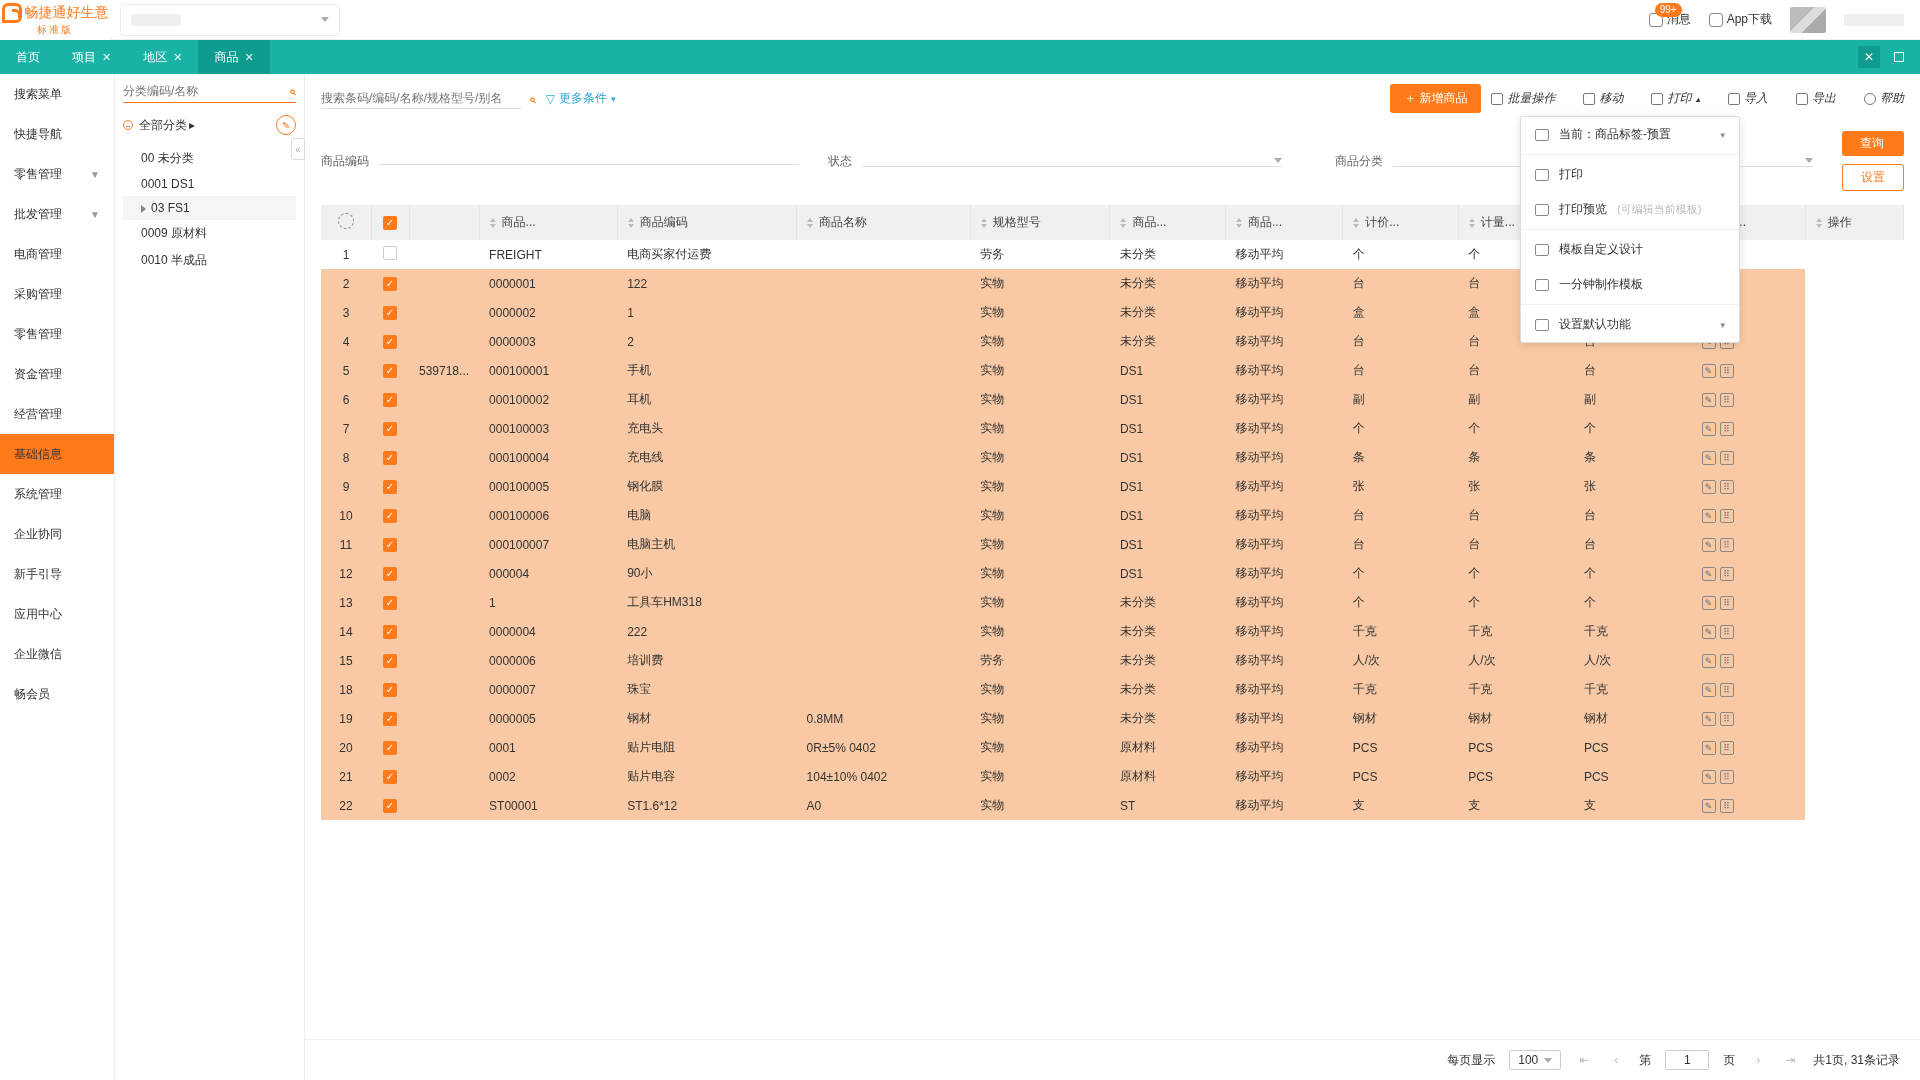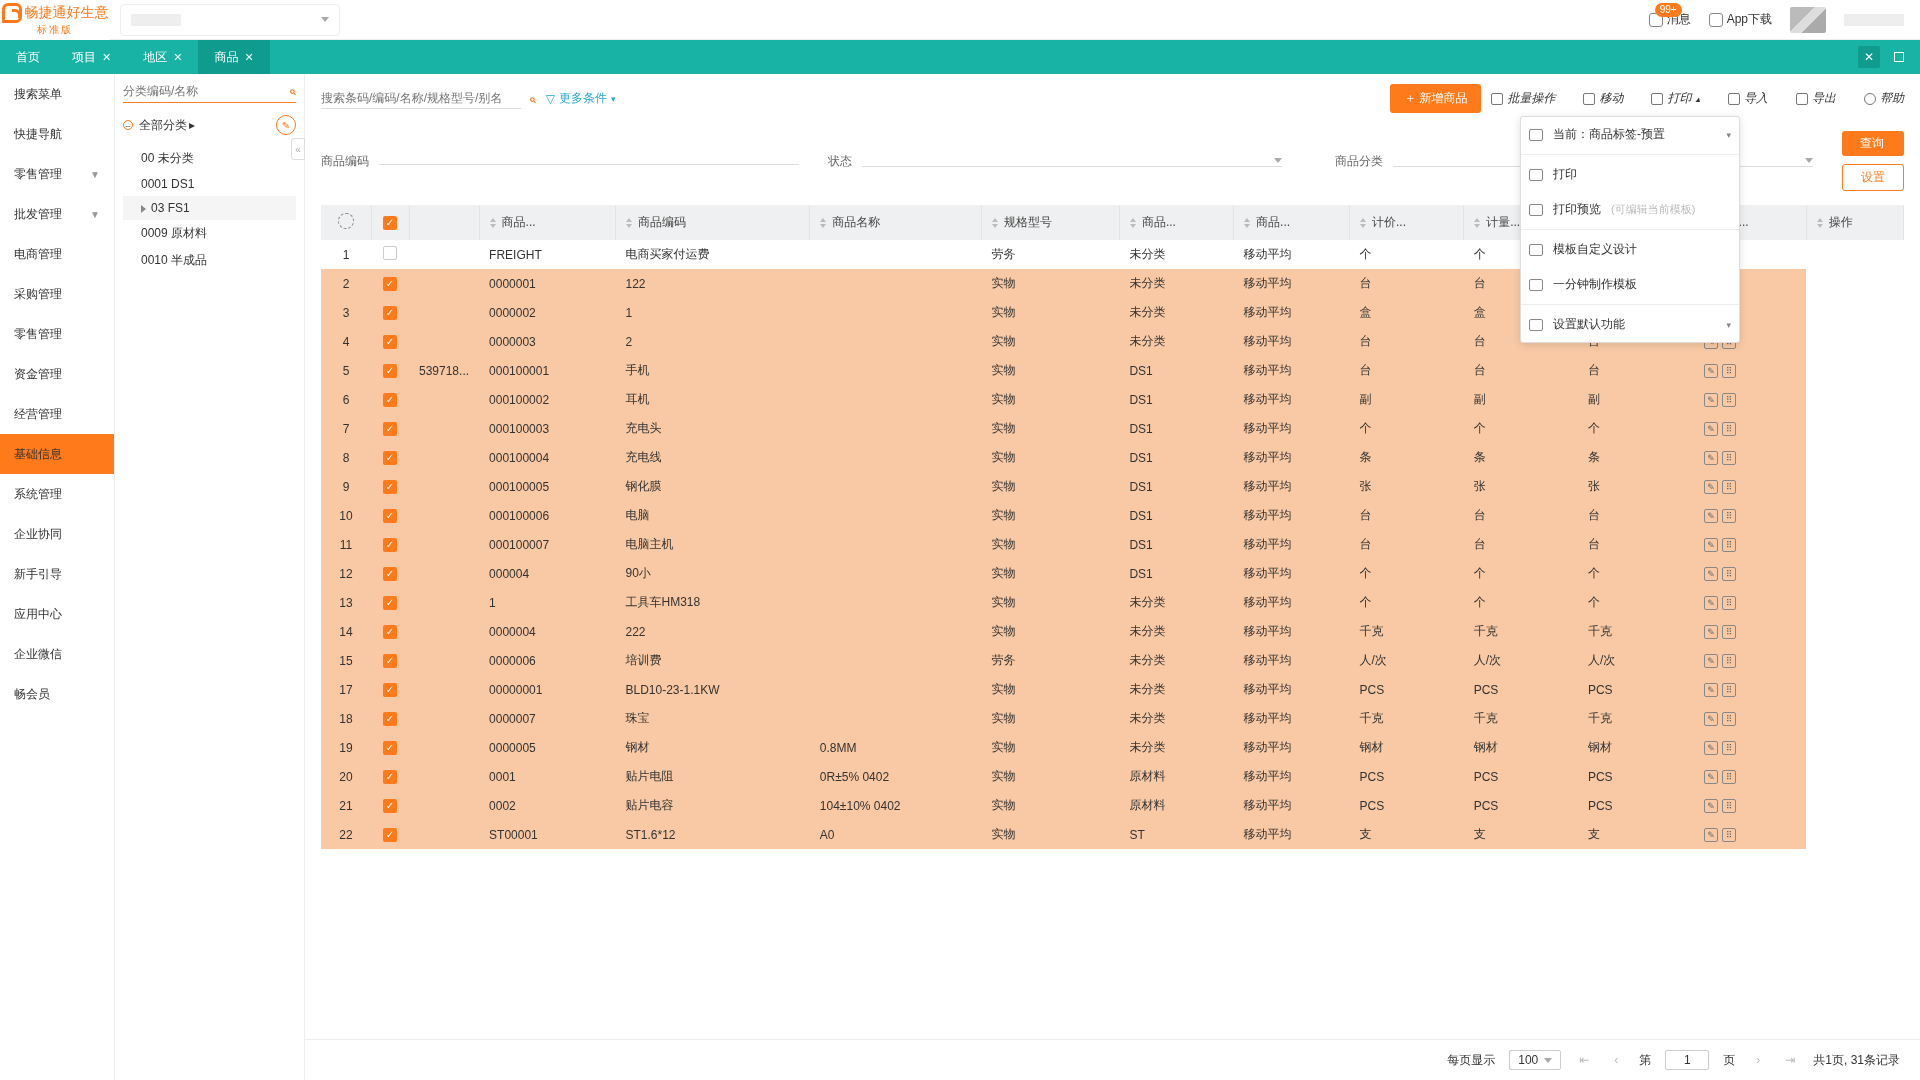--- a/index.html
+++ b/index.html
@@ -65,21 +65,21 @@
 
 .filterrow{display:flex;align-items:center;padding:8px 16px 14px;gap:0;}
 .fgrp{display:flex;align-items:center;gap:10px;flex:1;}
 .fgrp .lbl{color:#666;white-space:nowrap;}
 .fgrp .inp{flex:1;max-width:420px;border:none;border-bottom:1px solid #ddd;padding:3px 0;display:flex;justify-content:flex-end;color:#aaa;}
 .btn-outline{border:1px solid #ff7a1a;color:#ff7a1a;background:#fff;padding:4px 18px;border-radius:3px;cursor:pointer;}
 .btn-solid{background:#ff7a1a;color:#fff;padding:4px 18px;border-radius:3px;cursor:pointer;}
 .rbtncol{display:flex;flex-direction:column;gap:8px;margin-left:auto;}
 
 .dropdown{position:absolute;top:42px;right:180px;width:220px;background:#fff;border:1px solid #ddd;box-shadow:0 2px 8px rgba(0,0,0,.12);border-radius:3px;z-index:50;}
-.dropdown .drow{display:flex;align-items:center;gap:10px;padding:9px 8px;cursor:pointer;color:#555;}
+.dropdown .drow{display:flex;align-items:center;gap:10px;padding:9px 14px;cursor:pointer;color:#555;}
 .dropdown .drow .dic{width:14px;height:12px;border:1px solid #888;border-radius:2px;display:inline-block;}
 .dropdown .drow .dim{color:#bbb;font-size:11px;}
 .dropdown .sep{height:1px;background:#eee;margin:2px 0;}
 
 .tablewrap{flex:1;overflow:auto;padding:0 16px;}
 table{width:100%;border-collapse:collapse;}
 th{background:#eff0f1;text-align:left;padding:8px 10px;font-weight:normal;color:#444;border-right:1px solid #e4e4e4;white-space:nowrap;}
 th .sort{display:inline-block;width:8px;height:10px;position:relative;margin-right:4px;vertical-align:middle;}
 th .sort::before{content:"";position:absolute;top:0;left:0;border-left:3px solid transparent;border-right:3px solid transparent;border-bottom:4px solid #bbb;}
 th .sort::after{content:"";position:absolute;bottom:0;left:0;border-left:3px solid transparent;border-right:3px solid transparent;border-top:4px solid #bbb;}
@@ -573,35 +573,20 @@
               <td></td>
               <td>劳务</td>
               <td>未分类</td>
               <td>移动平均</td>
               <td>人/次</td>
               <td>人/次</td>
               <td>人/次</td>
               <td><span class="opic">✎</span><span class="opic">⠿</span></td>
             </tr>
             <tr class="sel">
-              <td class="cidx">17</td>
-              <td class="cchk"><span class="cb">✓</span></td>
-              <td></td>
-              <td>00000001</td>
-              <td><span class="linkcell">BLD10-23-1.1KW</span></td>
-              <td></td>
-              <td>实物</td>
-              <td>未分类</td>
-              <td>移动平均</td>
-              <td>PCS</td>
-              <td>PCS</td>
-              <td>PCS</td>
-              <td><span class="opic">✎</span><span class="opic">⠿</span></td>
-            </tr>
-            <tr class="sel">
               <td class="cidx">18</td>
               <td class="cchk"><span class="cb">✓</span></td>
               <td></td>
               <td>0000007</td>
               <td><span class="linkcell">珠宝</span></td>
               <td></td>
               <td>实物</td>
               <td>未分类</td>
               <td>移动平均</td>
               <td>千克</td>

